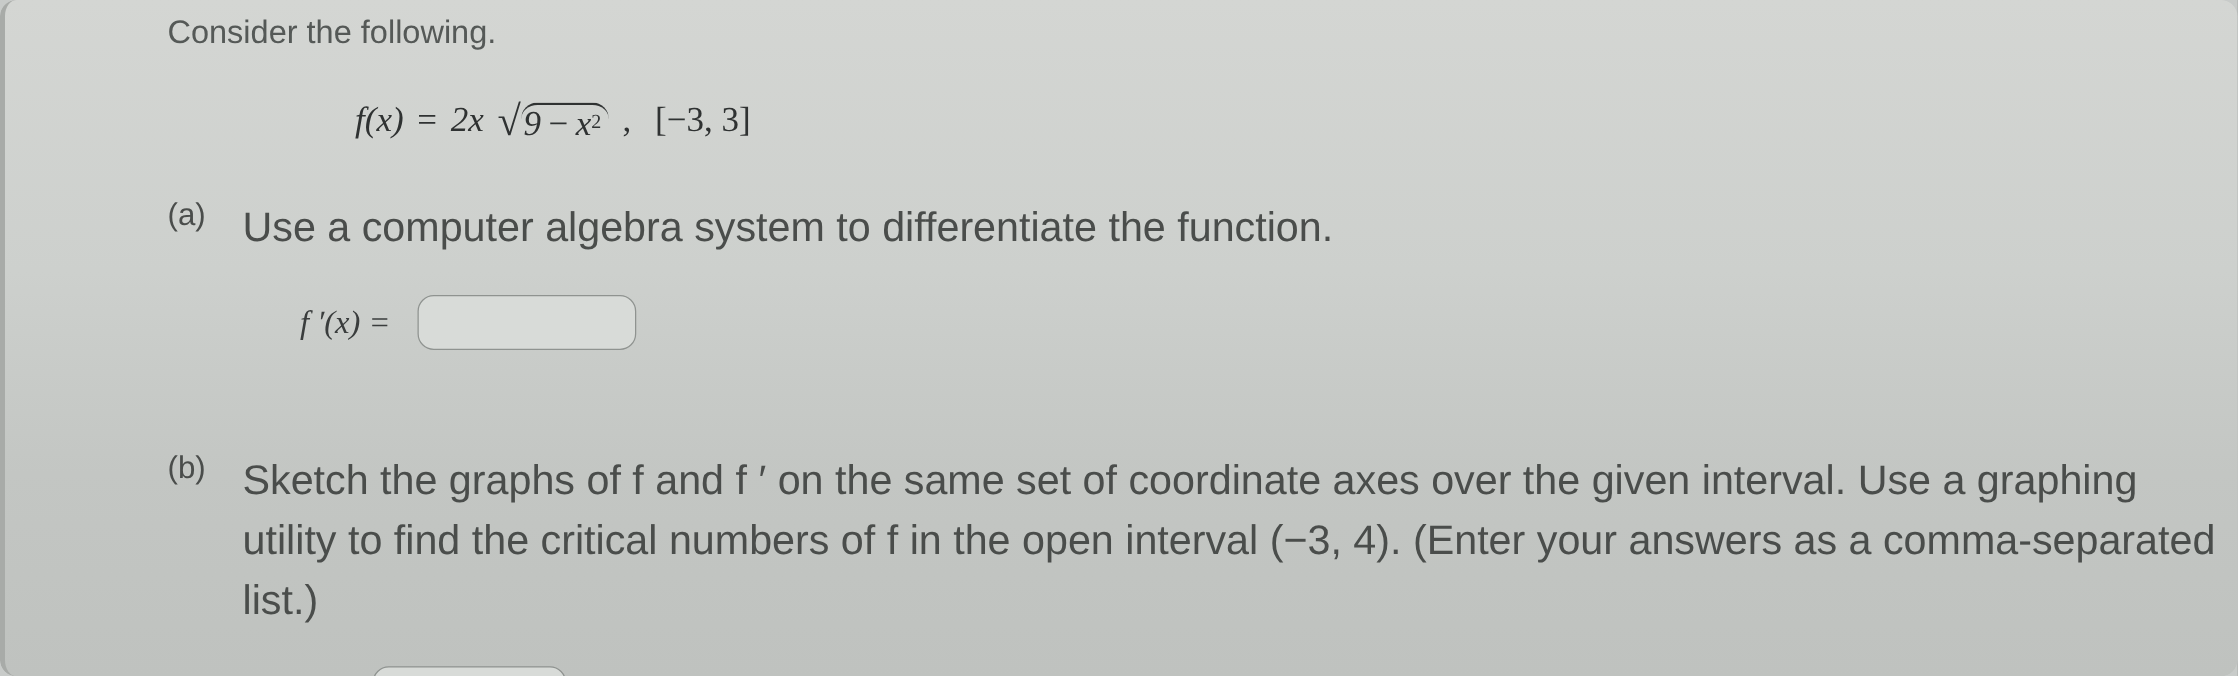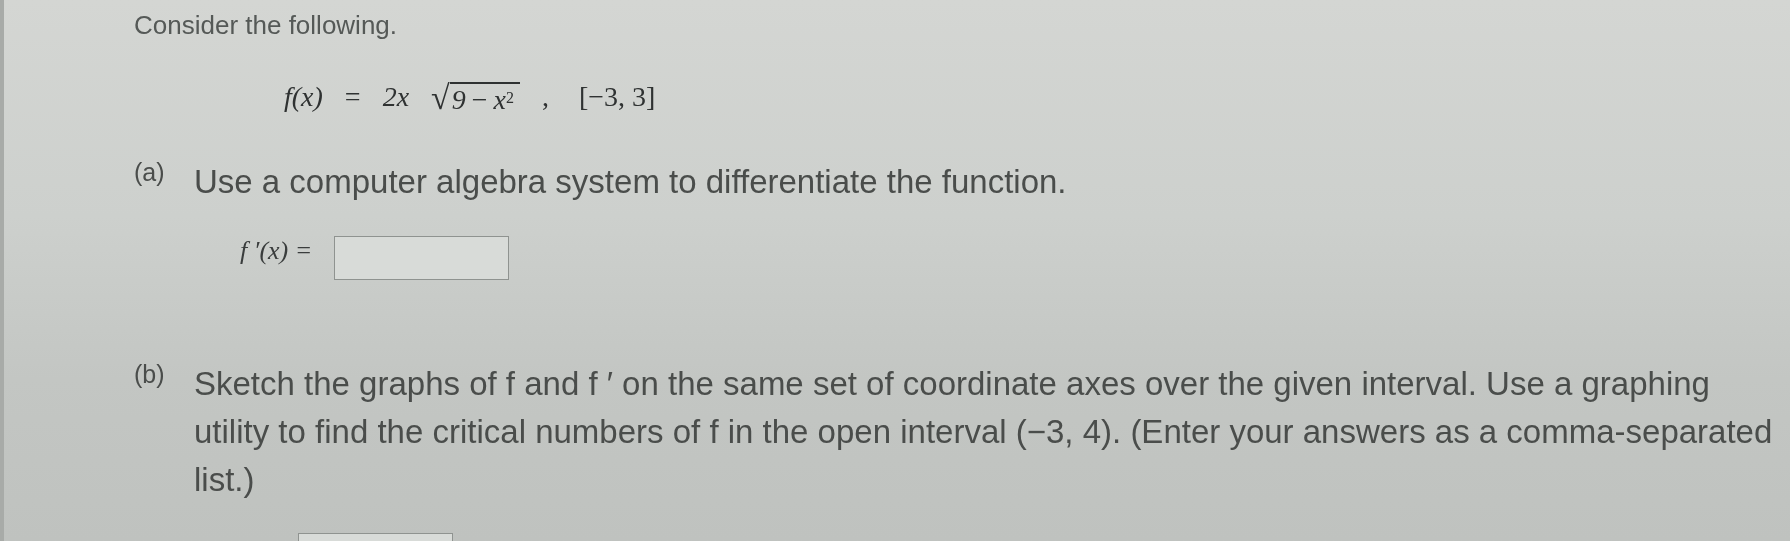--- a/index.html
+++ b/index.html
@@ -1,15 +1,15 @@
 <!DOCTYPE html>
 <html><head>
 <meta charset="utf-8">
 <style>
-  * { box-sizing: border-box; }
+  * { box-sizing: border-box; border-radius: 13px; }
   html, body {
     margin: 0;
     padding: 0;
     width: 1790px;
     height: 541px;
     font-family: Verdana, Geneva, sans-serif;
     background: #c8cbc9;
     color: #3a3d3d;
     overflow: hidden;
   }
@@ -29,21 +29,21 @@
     margin-bottom: 40px;
   }
   .equation-row {
     margin-left: 150px;
     font-size: 28px;
     font-style: italic;
     font-family: "Times New Roman", serif;
     color: #2f3232;
     display: flex;
     align-items: center;
-    gap: 22px;
+    gap: 11px;
     margin-bottom: 45px;
   }
   .equation-row .plain { font-style: normal; }
   .sqrt-wrap {
     display: inline-flex;
     align-items: flex-start;
     position: relative;
   }
   .radical {
     font-style: normal;
@@ -79,21 +79,21 @@
     flex: 1;
   }
   .part-text {
     font-size: 33px;
     color: #4a4d4b;
     line-height: 1.45;
     margin-bottom: 30px;
   }
   .answer-row {
     display: flex;
-    align-items: flex-start;
+    align-items: center;
     gap: 22px;
     margin-left: 0;
     margin-bottom: 30px;
   }
   .answer-label {
     font-family: "Times New Roman", serif;
     font-style: italic;
     font-size: 26px;
     color: #3a3d3d;
   }

